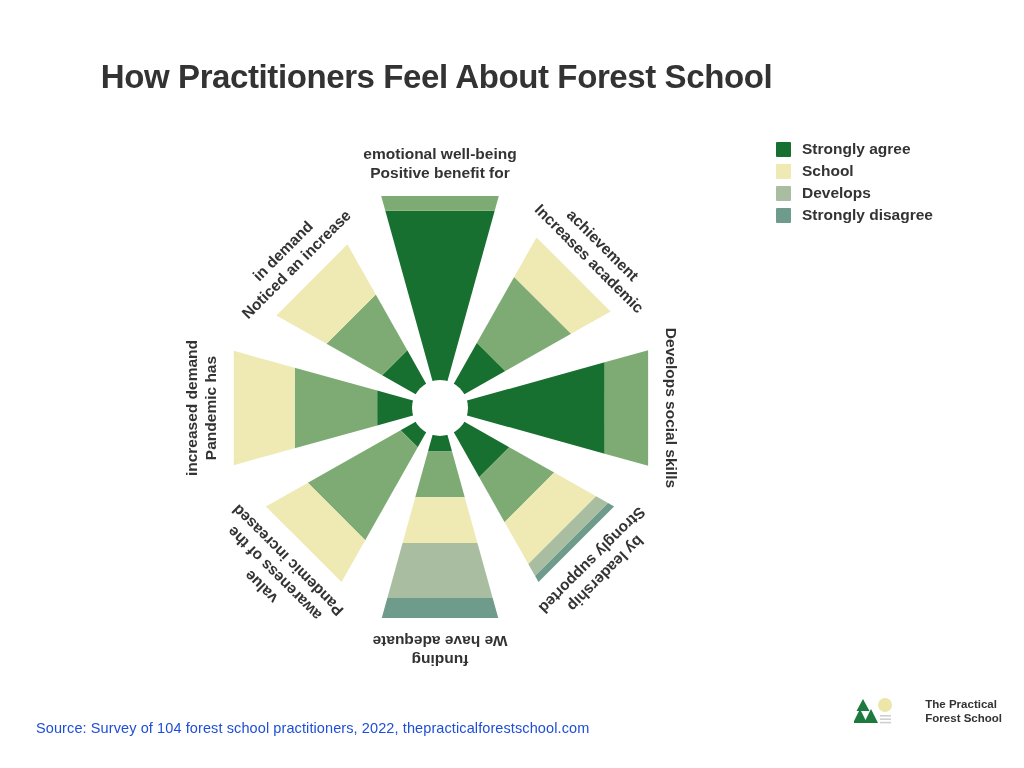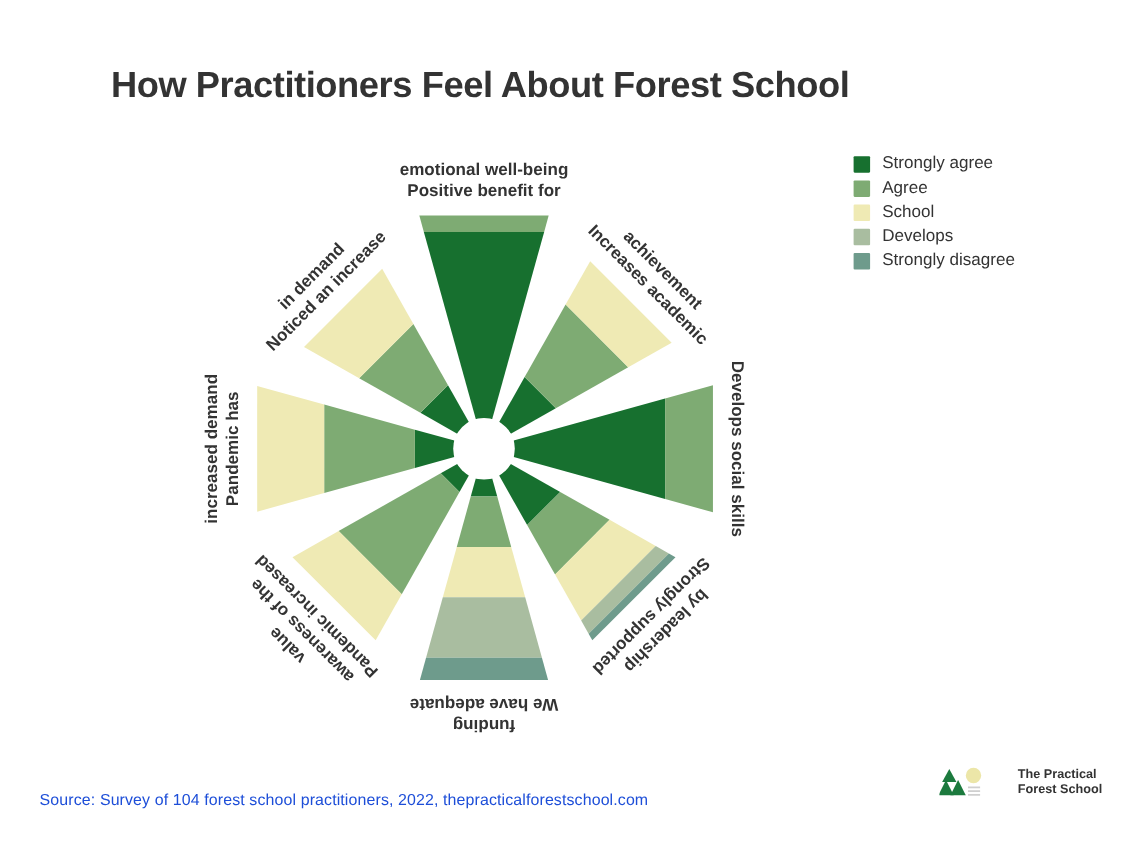--- a/index.html
+++ b/index.html
@@ -37,21 +37,21 @@
     margin-bottom:0px;
   }
   .legend-swatch{
     width:15px;height:15px;
     margin-right:11px;
     flex:0 0 auto;
     border-radius:1px;
   }
   .legend-label{
     font-size:15.5px;
-    font-weight:normal;
+    font-weight:bold;
     color:#333333;
     white-space:nowrap;
   }
   #source-note{
     position:absolute;
     left:36px;bottom:32px;
     font-size:14.5px;
     color:#1d4ed8;
     letter-spacing:0.1px;
   }
@@ -129,24 +129,20 @@
     </g>
   <circle cx="320" cy="288" r="28" fill="#ffffff"></circle>
 </svg>
 
 <div id="legend">
   <div class="legend-row">
     <span class="legend-swatch" style="background: rgb(23, 112, 47);"></span>
     <span class="legend-label">Strongly agree</span>
   </div>
   <div class="legend-row">
-    <span class="legend-swatch" style="background: rgb(126, 171, 115);"></span>
-    <span class="legend-label">Agree</span>
-  </div>
-  <div class="legend-row">
     <span class="legend-swatch" style="background: rgb(239, 234, 180);"></span>
     <span class="legend-label">School</span>
   </div>
   <div class="legend-row">
     <span class="legend-swatch" style="background: rgb(169, 189, 160);"></span>
     <span class="legend-label">Develops</span>
   </div>
   <div class="legend-row">
     <span class="legend-swatch" style="background: rgb(110, 155, 140);"></span>
     <span class="legend-label">Strongly disagree</span>

